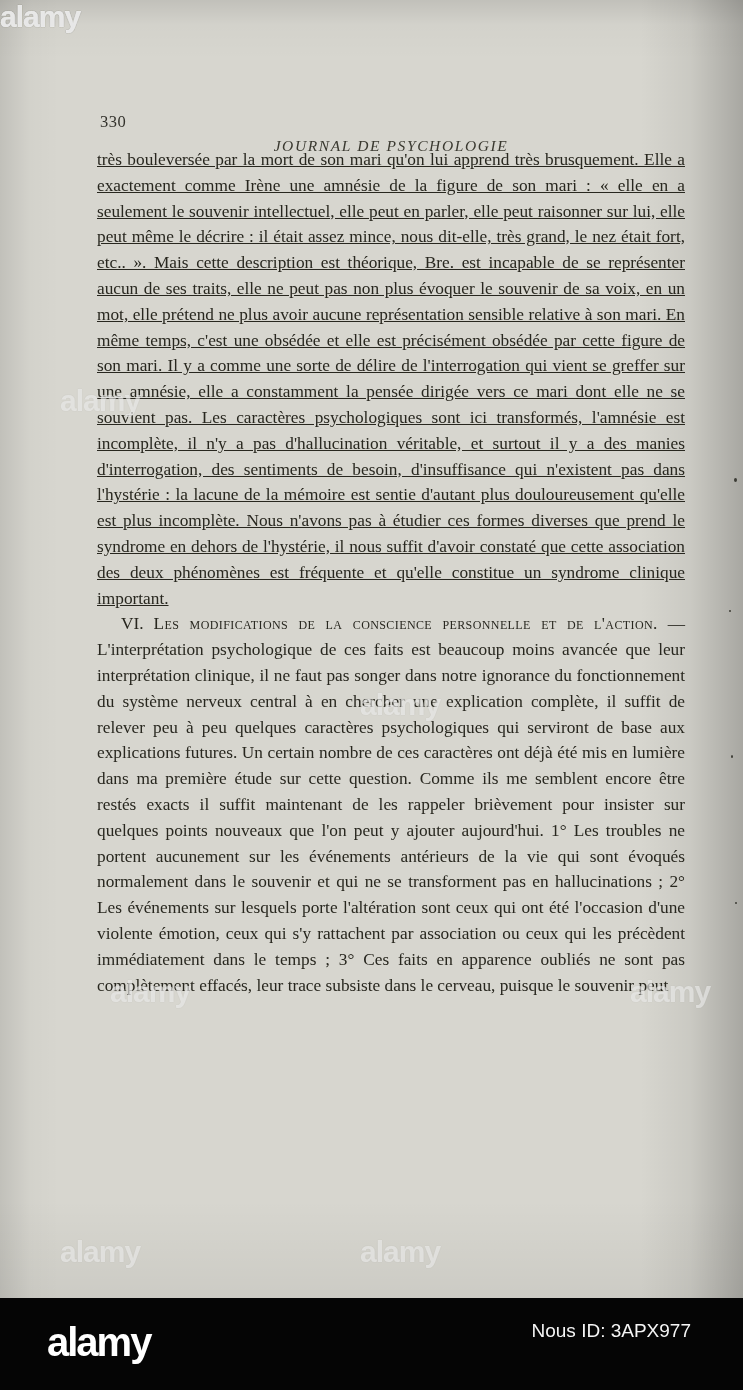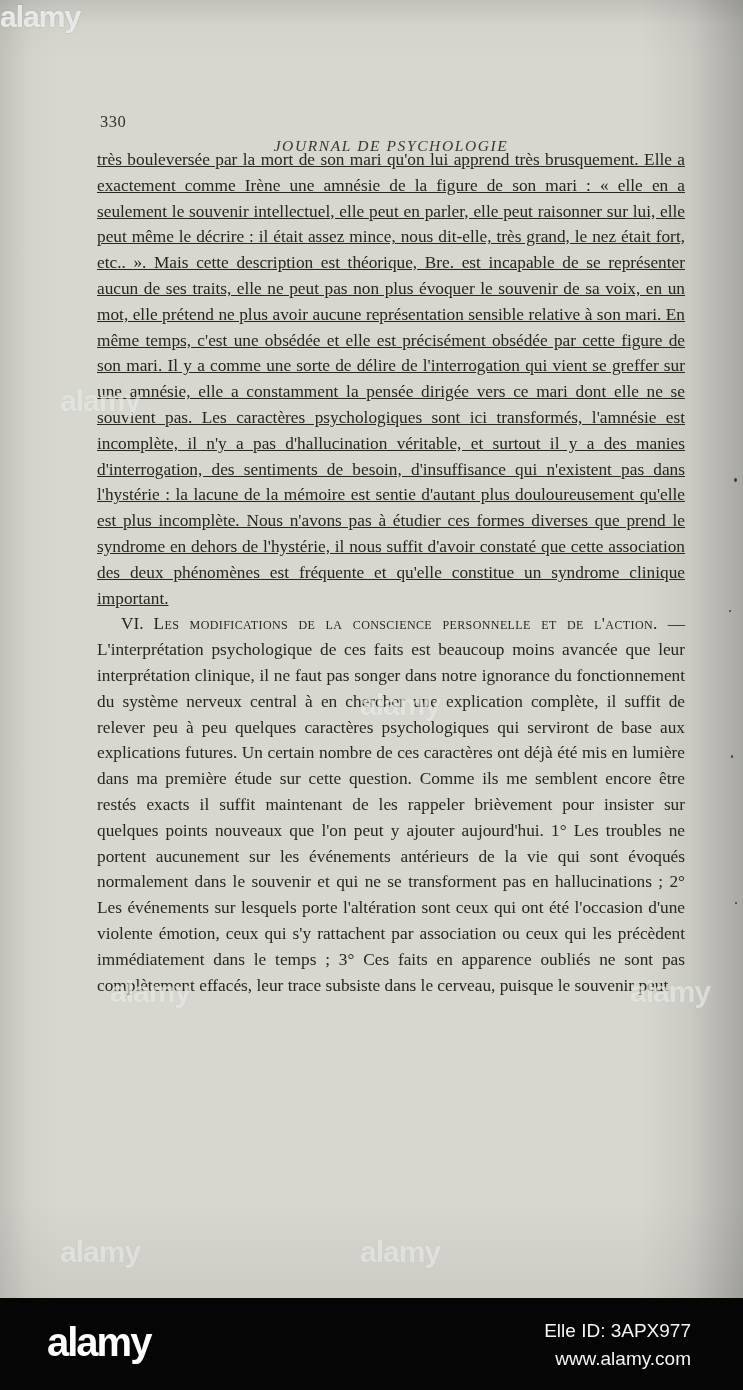--- a/index.html
+++ b/index.html
@@ -153,18 +153,17 @@
   <span class="wm">alamy</span>
   <span class="wm">alamy</span>
   <span class="wm">alamy</span>
   <span class="wm">alamy</span>
   <span class="wm">alamy</span>
   <span class="wm">alamy</span>
 
   <div class="alamy-bar">
     <span class="alamy-logo">alamy</span>
     <div class="alamy-meta">
-      <div>Elle ID: 3APX977</div>
-      <div>www.alamy.com</div>
+      <div>Nous ID: 3APX977</div>
     </div>
   </div>
 
 </div>
 
 </body></html>

